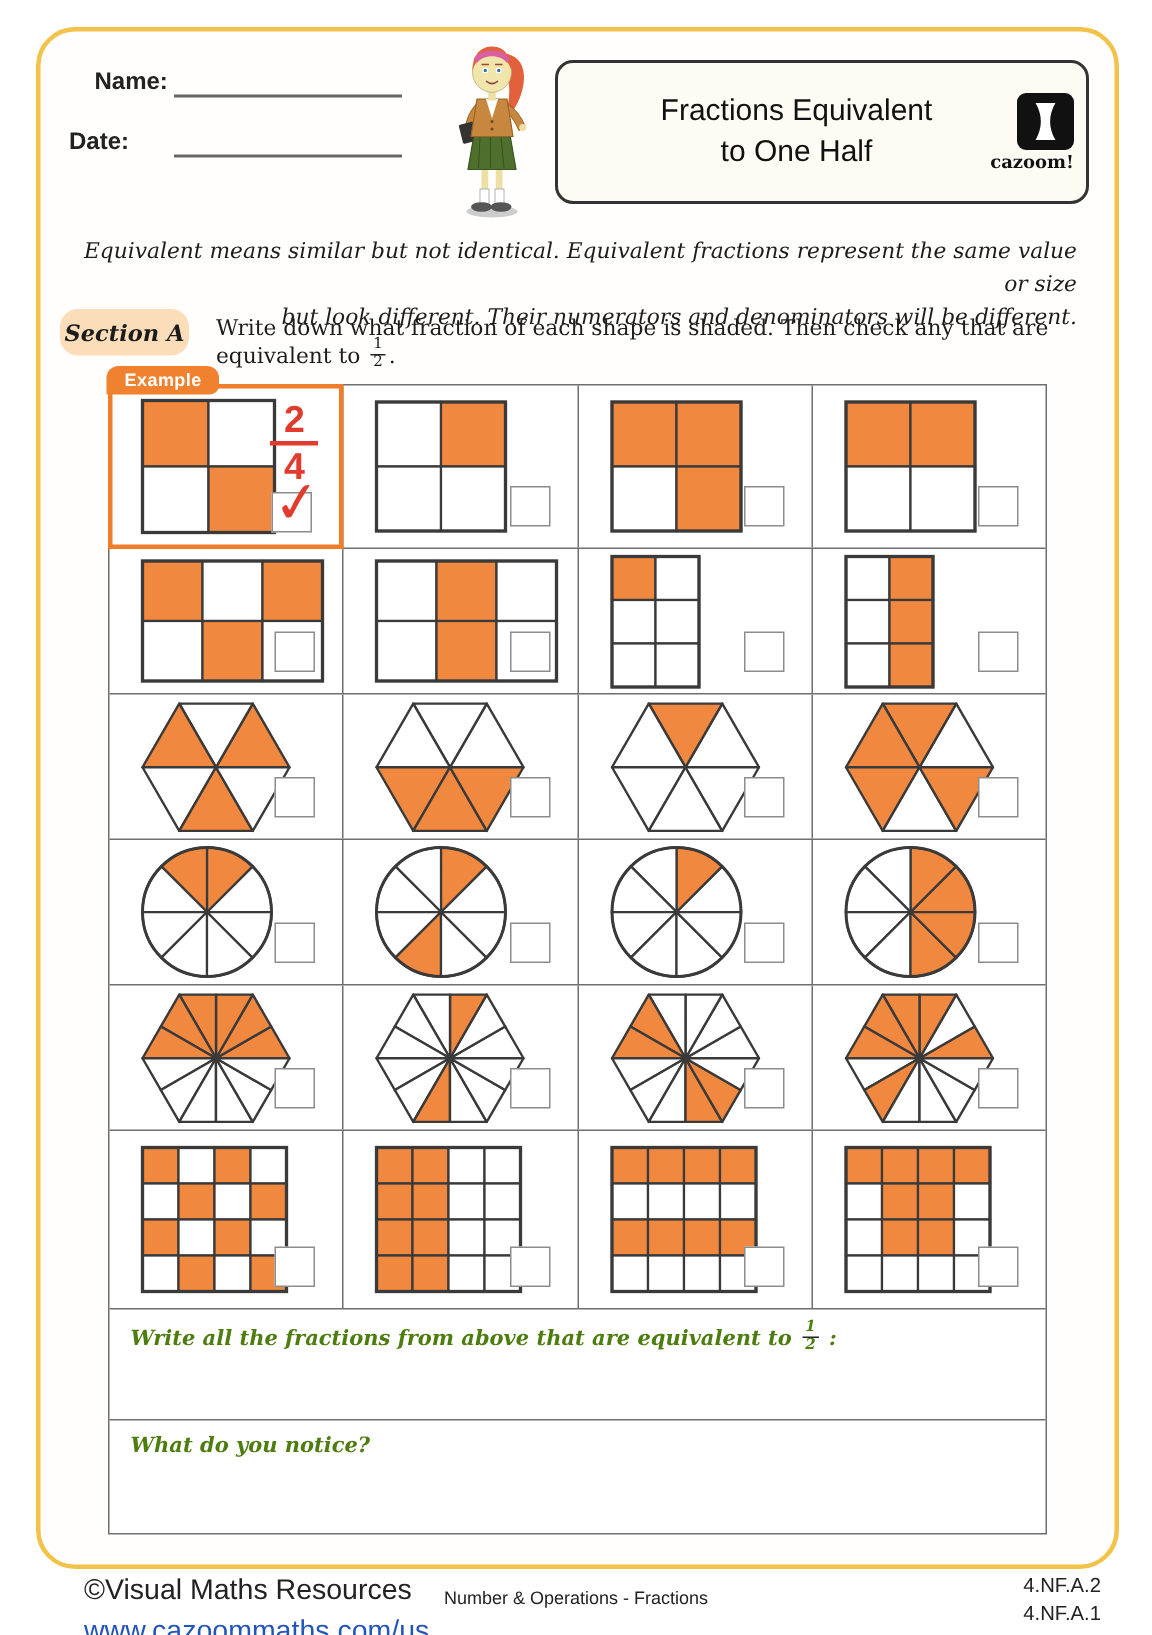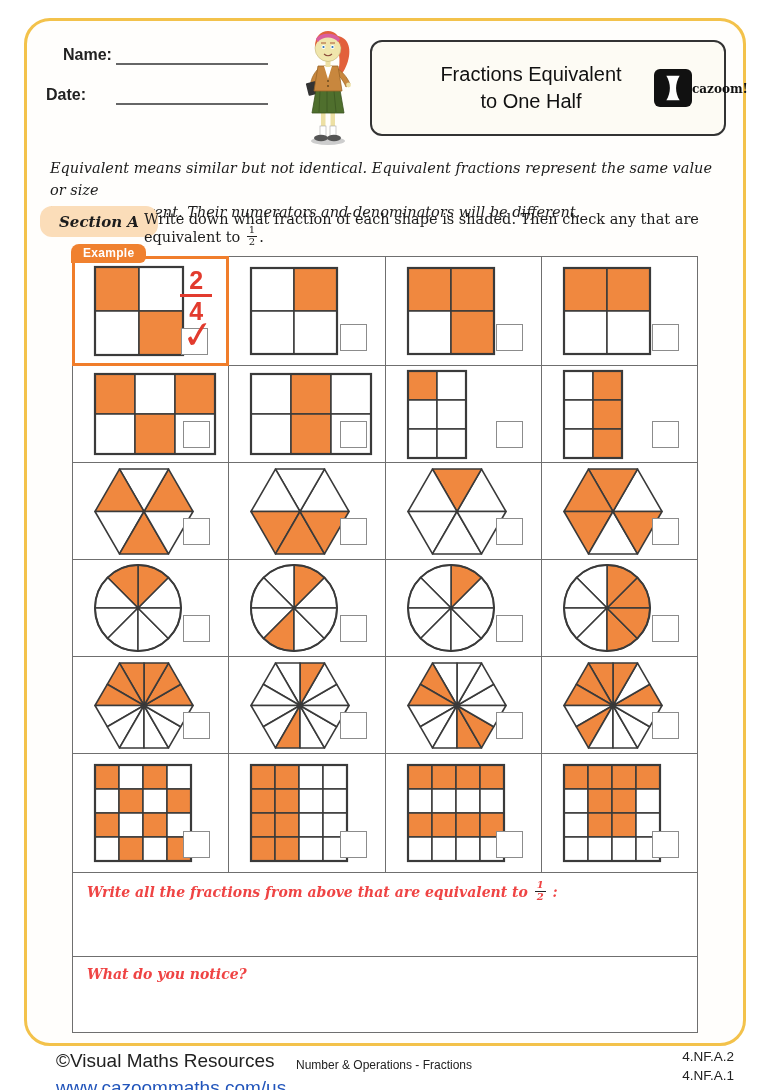--- a/index.html
+++ b/index.html
@@ -8,28 +8,28 @@
   .page-border{position:absolute;left:24px;top:18px;width:716px;height:1022px;
     border:3px solid #F3C24B;border-radius:26px;background:#fffefc;}
 
   
   .hdr-label{position:absolute;font-size:16px;font-weight:bold;color:#222;}
   .hdr-line{position:absolute;width:152px;border-bottom:2px solid #666;height:1px;}
   .girl{position:absolute;left:286px;top:24px;}
   .title-box{position:absolute;left:370px;top:40px;width:352px;height:92px;
     border:2px solid #333;border-radius:12px;background:#fdfbf4;display:flex;align-items:center;}
   .title-text{flex:1;text-align:center;font-size:20px;font-weight:normal;color:#111;line-height:1.35;padding-left:8px;margin-left:28px;}
-  .logo-wrap{width:62px;display:flex;flex-direction:row;align-items:center;margin-right:8px;}
+  .logo-wrap{width:62px;display:flex;flex-direction:column;align-items:flex-end;margin-right:8px;}
   .logo-sq{width:38px;height:38px;background:#111;border-radius:6px;display:flex;align-items:center;justify-content:center;}
   .logo-text{font-family:"DejaVu Serif",serif;font-weight:bold;font-size:12px;color:#111;margin-top:1px;}
 
   
-  .intro{position:absolute;left:50px;top:158px;width:668px;text-align:left;
+  .intro{position:absolute;left:50px;top:158px;width:668px;text-align:right;
     font-family:"DejaVu Serif",serif;font-style:italic;font-size:14.5px;color:#1c1c1c;line-height:1.5;}
-  .section-badge{position:absolute;left:40px;top:206px;width:118px;height:31px;background:#FBDDB9;
+  .section-badge{position:absolute;left:40px;top:206px;width:86px;height:31px;background:#FBDDB9;
     border-radius:12px;display:flex;align-items:center;justify-content:center;
     font-family:"DejaVu Serif",serif;font-style:italic;font-weight:bold;font-size:15px;color:#1c1c1c;}
   .instruction{position:absolute;left:144px;top:211px;width:586px;
     font-family:"DejaVu Serif",serif;font-size:14.5px;color:#1c1c1c;}
   .sfrac{display:inline-flex;flex-direction:column;align-items:center;vertical-align:middle;
     font-size:10px;line-height:1.05;margin:0 2px;position:relative;top:-2px;}
   .sfrac .n{border-bottom:1px solid #222;padding:0 2px 0px;}
 
   
   .table{position:absolute;left:72px;top:256px;width:624px;border:1.6px solid #6f6f6f;background:#fff;}
@@ -45,23 +45,23 @@
   .ex-frac{position:absolute;right:16px;top:10px;width:32px;text-align:center;
     color:#E23B2E;font-size:25px;font-weight:bold;line-height:1.05;}
   .ex-frac .n{display:block;border-bottom:3px solid #E23B2E;padding-bottom:1px;}
   .ex-frac .d{display:block;padding-top:1px;}
   .cbox{position:absolute;right:18px;bottom:14px;width:25px;height:25px;border:1.6px solid #8c8c8c;background:#fff;}
   .g-cell.example .cbox{right:20px;bottom:10px;}
   .checkmark{position:absolute;left:0px;top:-16px;font-size:38px;color:#E23B2E;font-weight:bold;
     transform:rotate(-6deg);font-family:"DejaVu Sans",sans-serif;}
 
   .prompt-box{border-top:1.6px solid #6f6f6f;position:relative;padding:9px 14px;box-sizing:border-box;
-    font-family:"DejaVu Serif",serif;font-style:italic;font-weight:bold;font-size:14px;color:#ef4444;}
+    font-family:"DejaVu Serif",serif;font-style:italic;font-weight:bold;font-size:14px;color:#4d7c0f;}
   .prompt-1{height:74px;}
-  .prompt-2{height:76px;margin-top:10px;}
+  .prompt-2{height:76px;}
 
   
   .footer-left{position:absolute;left:56px;top:1048px;font-size:19px;color:#222;line-height:1.4;}
   .footer-link{color:#2255BB;text-decoration:underline;}
   .footer-center{position:absolute;left:0;right:0;top:1058px;text-align:center;font-size:12px;color:#222;}
   .footer-right{position:absolute;right:34px;top:1048px;text-align:center;font-size:13.5px;color:#222;line-height:1.4;}
 </style>
 </head>
 <body>
 

